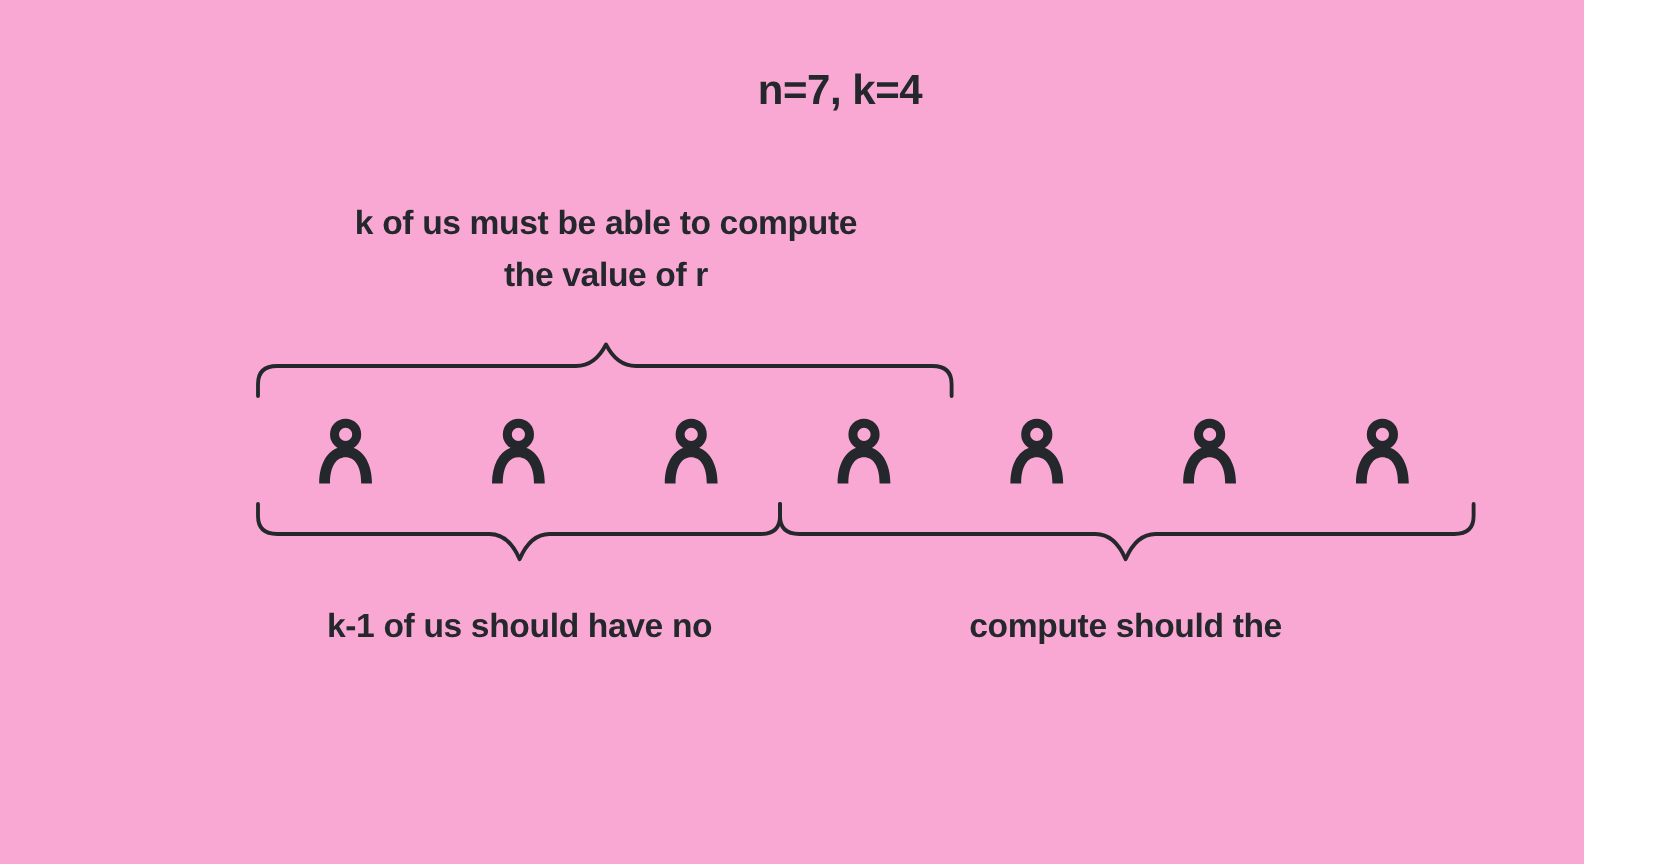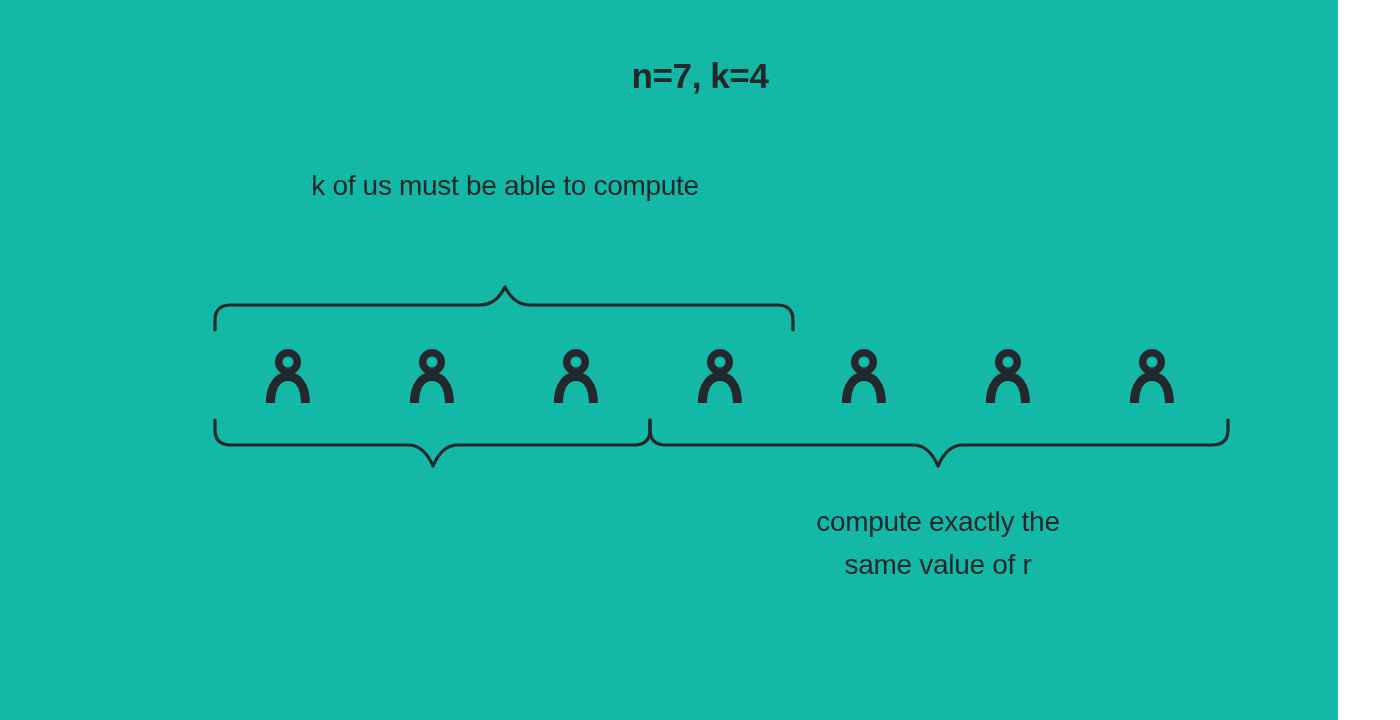--- a/index.html
+++ b/index.html
@@ -8,23 +8,22 @@
     padding: 0;
     background: #ffffff;
   }
   body {
     font-family: "Liberation Sans", sans-serif;
   }
   #stage {
     position: relative;
     width: 1320px;
     height: 720px;
-    background: #14b8a6;
+    background: #f9a8d4;
     overflow: hidden;
-    padding-left: 18px;
   }
   .diagram-svg {
     position: absolute;
     left: 0;
     top: 0;
     width: 1400px;
     height: 720px;
   }
   .title {
     position: absolute;
@@ -35,21 +34,21 @@
     font-size: 35px;
     font-weight: bold;
     letter-spacing: -0.4px;
     color: #24282c;
     line-height: 1.15;
   }
   .caption {
     position: absolute;
     text-align: center;
     font-size: 28px;
-    font-weight: normal;
+    font-weight: bold;
     letter-spacing: -0.3px;
     color: #24282c;
     line-height: 1.55;
   }
   .caption-top {
     left: 205px;
     top: 164px;
     width: 600px;
   }
   .caption-bottom-left {
@@ -87,20 +86,21 @@
 </style>
 </head>
 <body>
 
 <div id="stage">
 
   <div class="title">n=7, k=4</div>
 
   <div class="caption caption-top">
     <span class="line">k of us must be able to compute</span>
+    <span class="line">the value of r</span>
   </div>
 
   <svg class="diagram-svg" viewBox="0 0 1400 720">
     <g fill="none" stroke="#24282c" stroke-width="3.2" stroke-linecap="round" stroke-linejoin="round">
       <path d="M 215,330 L 215,320 Q 215,305 231,305 L 480,305 Q 496,305 505,287 Q 514,305 530,305 L 777,305 Q 793,305 793,320 L 793,330"></path>
       <path d="M 215,420 L 215,430 Q 215,445 231,445 L 408,445 Q 424,445 433,466 Q 442,445 458,445 L 634,445 Q 650,445 650,430 L 650,420"></path>
       <path d="M 650,420 L 650,430 Q 650,445 666,445 L 913,445 Q 929,445 938,466 Q 947,445 963,445 L 1212,445 Q 1228,445 1228,430 L 1228,420"></path>
     </g>
   </svg>
 
@@ -157,20 +157,20 @@
       <svg viewBox="0 0 56 62" aria-hidden="true">
         <g fill="#24282c">
           <path d="M28 4 A13 13 0 1 1 28 30 A13 13 0 1 1 28 4 Z M28 11.5 A5.5 5.5 0 1 0 28 22.5 A5.5 5.5 0 1 0 28 11.5 Z"></path>
           <path d="M28 27 C 41 27 50 39 50 58 L 41 58 C 41 43 35.5 36 28 36 C 20.5 36 15 43 15 58 L 6 58 C 6 39 15 27 28 27 Z"></path>
         </g>
       </svg>
     </div>
   </div>
 
   <div class="caption caption-bottom-left">
+    <span class="line">k-1 of us should have no</span>
   </div>
 
   <div class="caption caption-bottom-right">
-    <span class="line">compute exactly the</span>
-    <span class="line">same value of r</span>
+    <span class="line">compute should the</span>
   </div>
 
 </div>
 
 </body></html>

